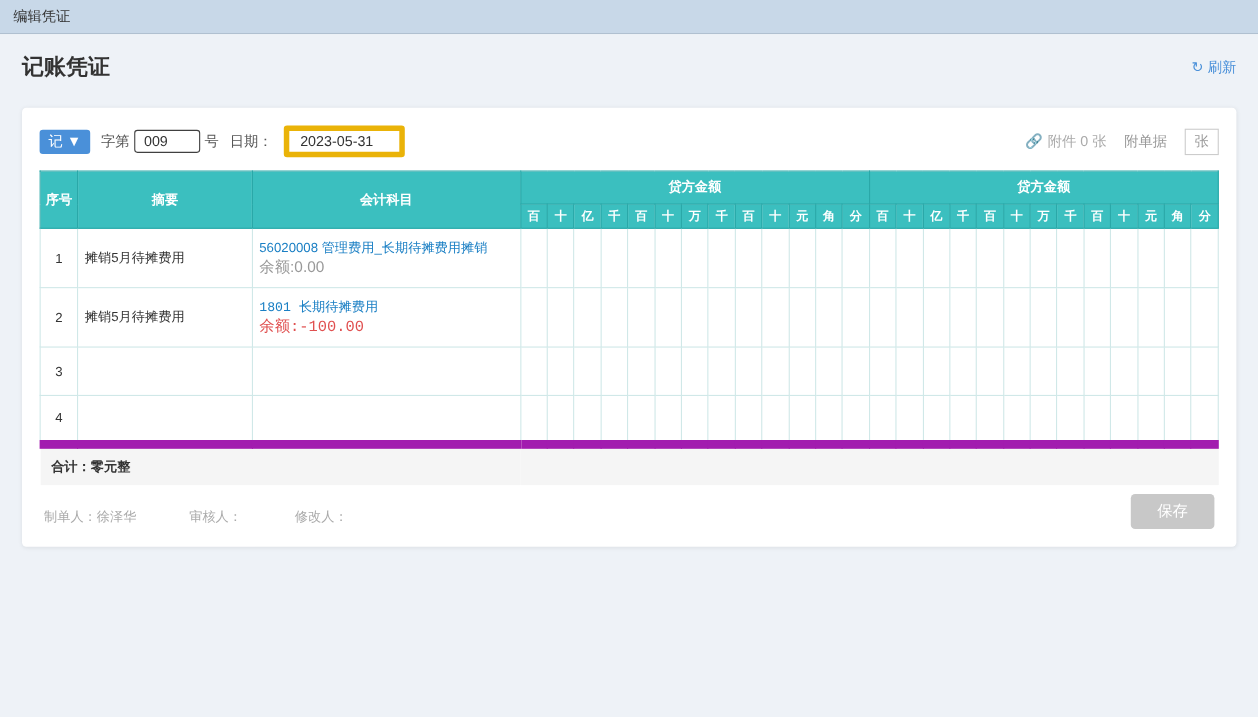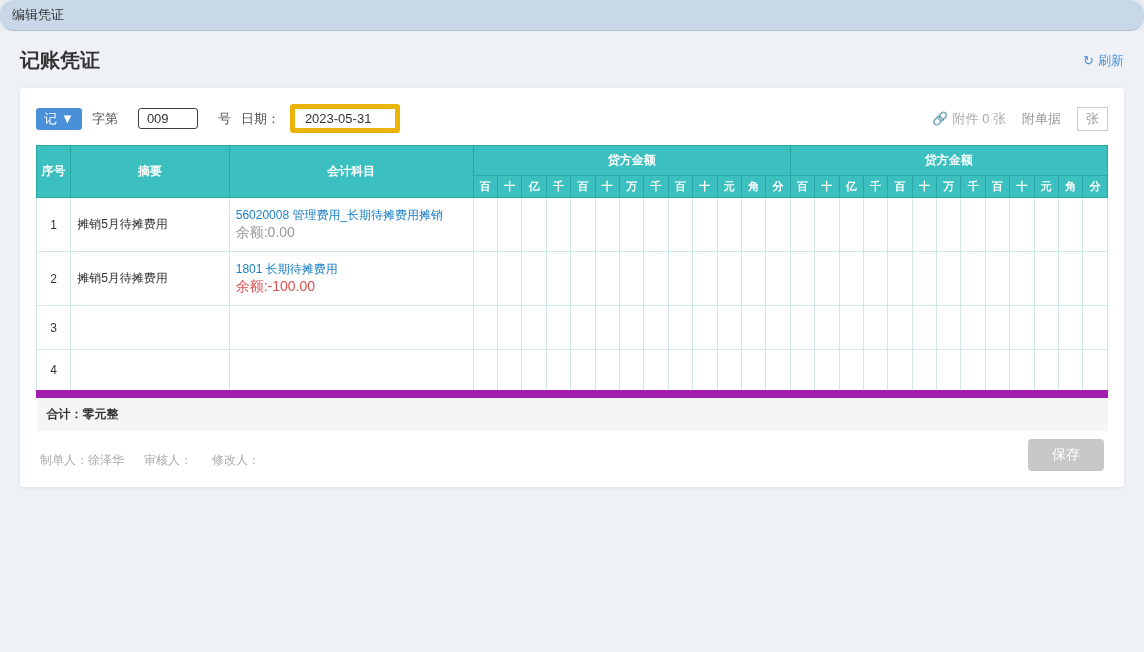--- a/index.html
+++ b/index.html
@@ -10,33 +10,32 @@
       width: 1144px;
       height: 652px;
       overflow: hidden;
     }
     .title-bar {
       background: #c8d8e8;
       padding: 6px 12px;
       font-size: 13px;
       color: #333;
       border-bottom: 1px solid #b0c0d0;
-      border-radius: 14px;
     }
     .main-content {
       padding: 16px 20px;
       background: #eef2f7;
       height: calc(652px - 30px);
       overflow: hidden;
     }
     .page-header {
       display: flex;
       justify-content: space-between;
       align-items: center;
-      margin-bottom: 14px;
+      margin-bottom: 24px;
     }
     .page-title {
       font-size: 20px;
       font-weight: bold;
       color: #333;
     }
     .refresh-btn {
       color: #4a90d9;
       cursor: pointer;
       font-size: 13px;
@@ -64,21 +63,21 @@
       padding: 2px 8px;
       border-radius: 3px;
       font-size: 13px;
       display: flex;
       align-items: center;
       gap: 4px;
     }
     .zi-di {
       display: flex;
       align-items: center;
-      gap: 20px;
+      gap: 4px;
       color: #555;
     }
     .zi-di-input {
       border: 1px solid #404040;
       border-radius: 3px;
       padding: 2px 8px;
       width: 60px;
       font-size: 13px;
       color: #333;
     }
@@ -173,21 +172,21 @@
       background: #f5f5f5;
       font-weight: bold;
       color: #333;
       padding: 8px 10px;
       border-top: 8px solid #a21caf;
     }
     .footer-row {
       margin-top: 12px;
       display: flex;
       align-items: center;
-      gap: 20px;
+      gap: 48px;
       color: #aaa;
       font-size: 12px;
     }
     .save-btn {
       background: #c8c8c8;
       color: #fff;
       border: none;
       border-radius: 4px;
       padding: 7px 24px;
       font-size: 14px;
@@ -311,21 +310,21 @@
             <td class="amount-cell"></td>
             <td class="amount-cell"></td>
             <td class="amount-cell"></td>
             <td class="amount-cell"></td>
             <td class="amount-cell"></td>
             <td class="amount-cell"></td>
           </tr>
           <tr>
             <td class="seq-cell" style="height: 54px;">2</td>
             <td class="summary-cell" style="height: 54px;">摊销5月待摊费用</td>
-            <td class="account-cell" style="height: 54px;"><span class="account-name">1801 长期待摊费用</span><br><span class="account-balance negative">余额:-100.00</span></td>
+            <td class="account-cell" style="height: 54px; font-family: Liberation Mono, monospace;"><span class="account-name">1801 长期待摊费用</span><br><span class="account-balance negative">余额:-100.00</span></td>
             <td class="amount-cell"></td>
             <td class="amount-cell"></td>
             <td class="amount-cell"></td>
             <td class="amount-cell"></td>
             <td class="amount-cell"></td>
             <td class="amount-cell"></td>
             <td class="amount-cell"></td>
             <td class="amount-cell"></td>
             <td class="amount-cell"></td>
             <td class="amount-cell"></td>

